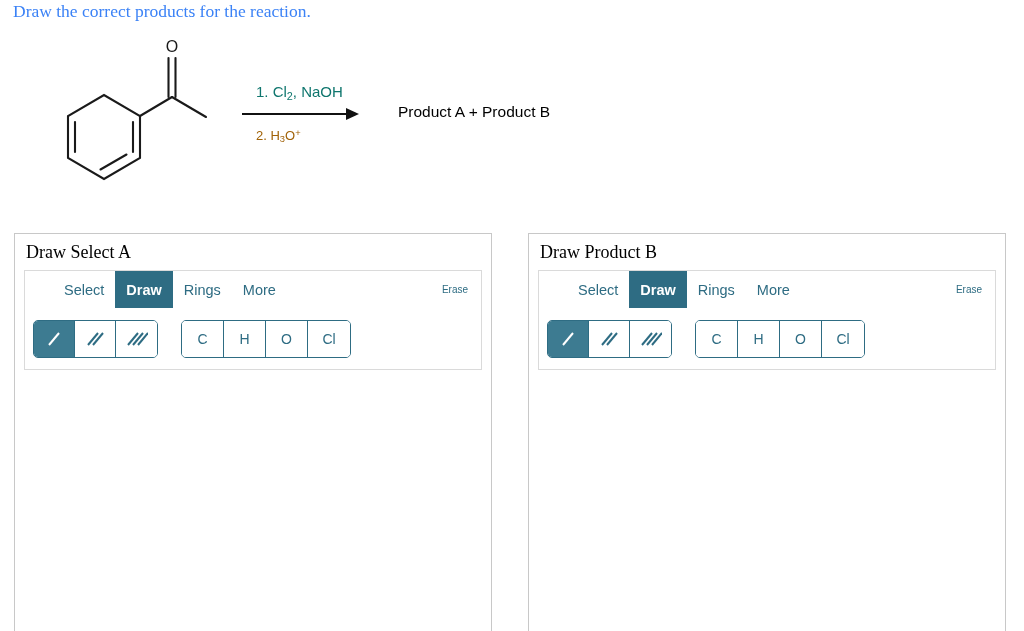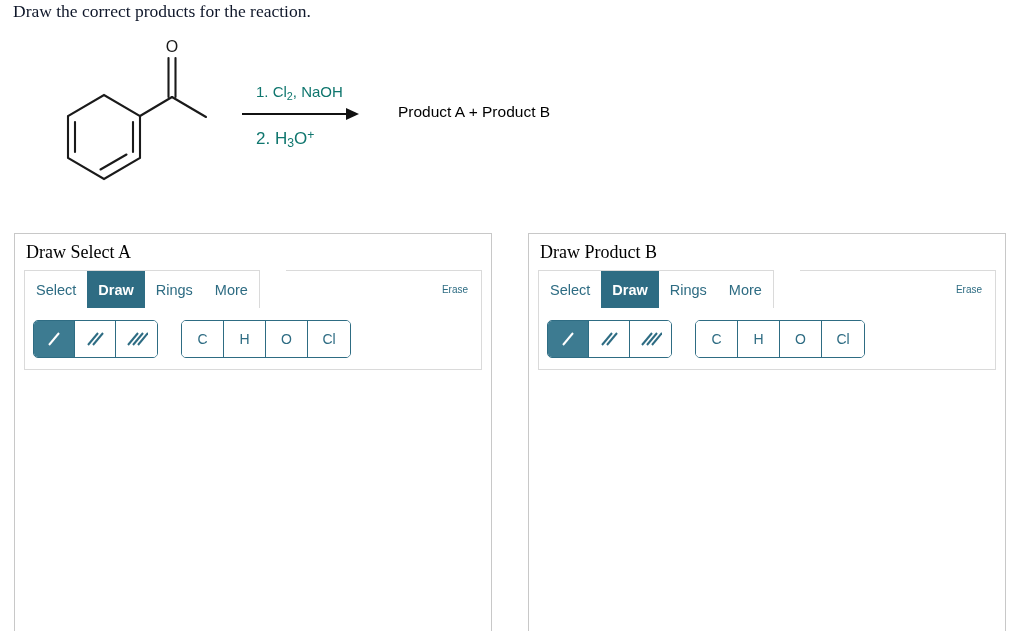--- a/index.html
+++ b/index.html
@@ -18,21 +18,21 @@
   }
 
   
   #question-prompt {
     position: absolute;
     left: 13px;
     top: 0px;
     font-family: "Liberation Serif", serif;
     font-size: 17.5px;
     line-height: 22px;
-    color: #0f172a;
+    color: #3b82f6;
     white-space: nowrap;
   }
 
   
   #reaction-scheme {
     position: absolute;
     left: 0;
     top: 22px;
     width: 1024px;
     height: 190px;
@@ -47,22 +47,22 @@
     left: 256px;
     top: 61px;
     font-size: 15px;
     color: #0f766e;
     white-space: nowrap;
   }
   #reagents-below {
     position: absolute;
     left: 256px;
     top: 106px;
-    font-size: 17px;
-    color: #0f766e;
+    font-size: 13px;
+    color: #a16207;
     white-space: nowrap;
   }
   #reaction-arrow {
     position: absolute;
     left: 241px;
     top: 82px;
   }
   #products-label {
     position: absolute;
     left: 379px;
@@ -116,20 +116,21 @@
     left: 0;
     top: 0;
     height: 38px;
     display: flex;
     align-items: stretch;
     border-top: 1px solid #dadada;
     border-left: 1px solid #dadada;
     border-right: 1px solid #dadada;
     box-sizing: border-box;
     background: #fff;
+    padding-left: 28px;
   }
   .tab-group-right {
     position: absolute;
     right: 0;
     top: 0;
     height: 38px;
     width: 196px;
     border-top: 1px solid #dadada;
     border-right: 1px solid #dadada;
     box-sizing: border-box;

